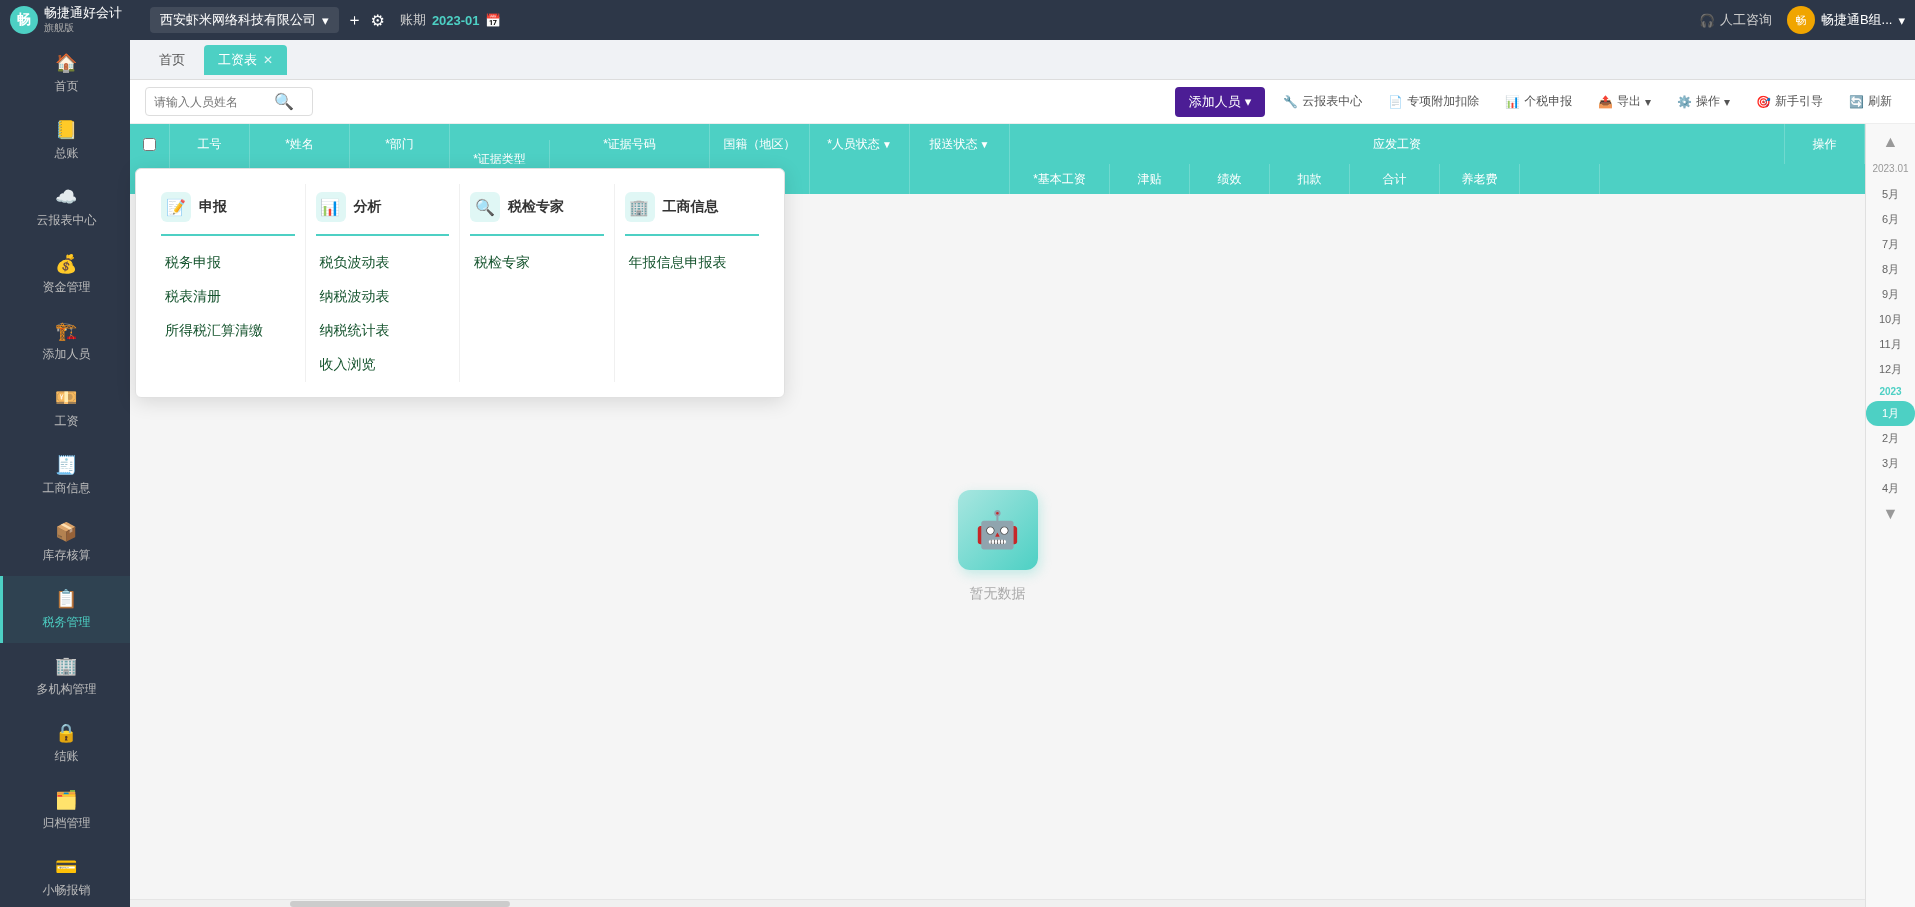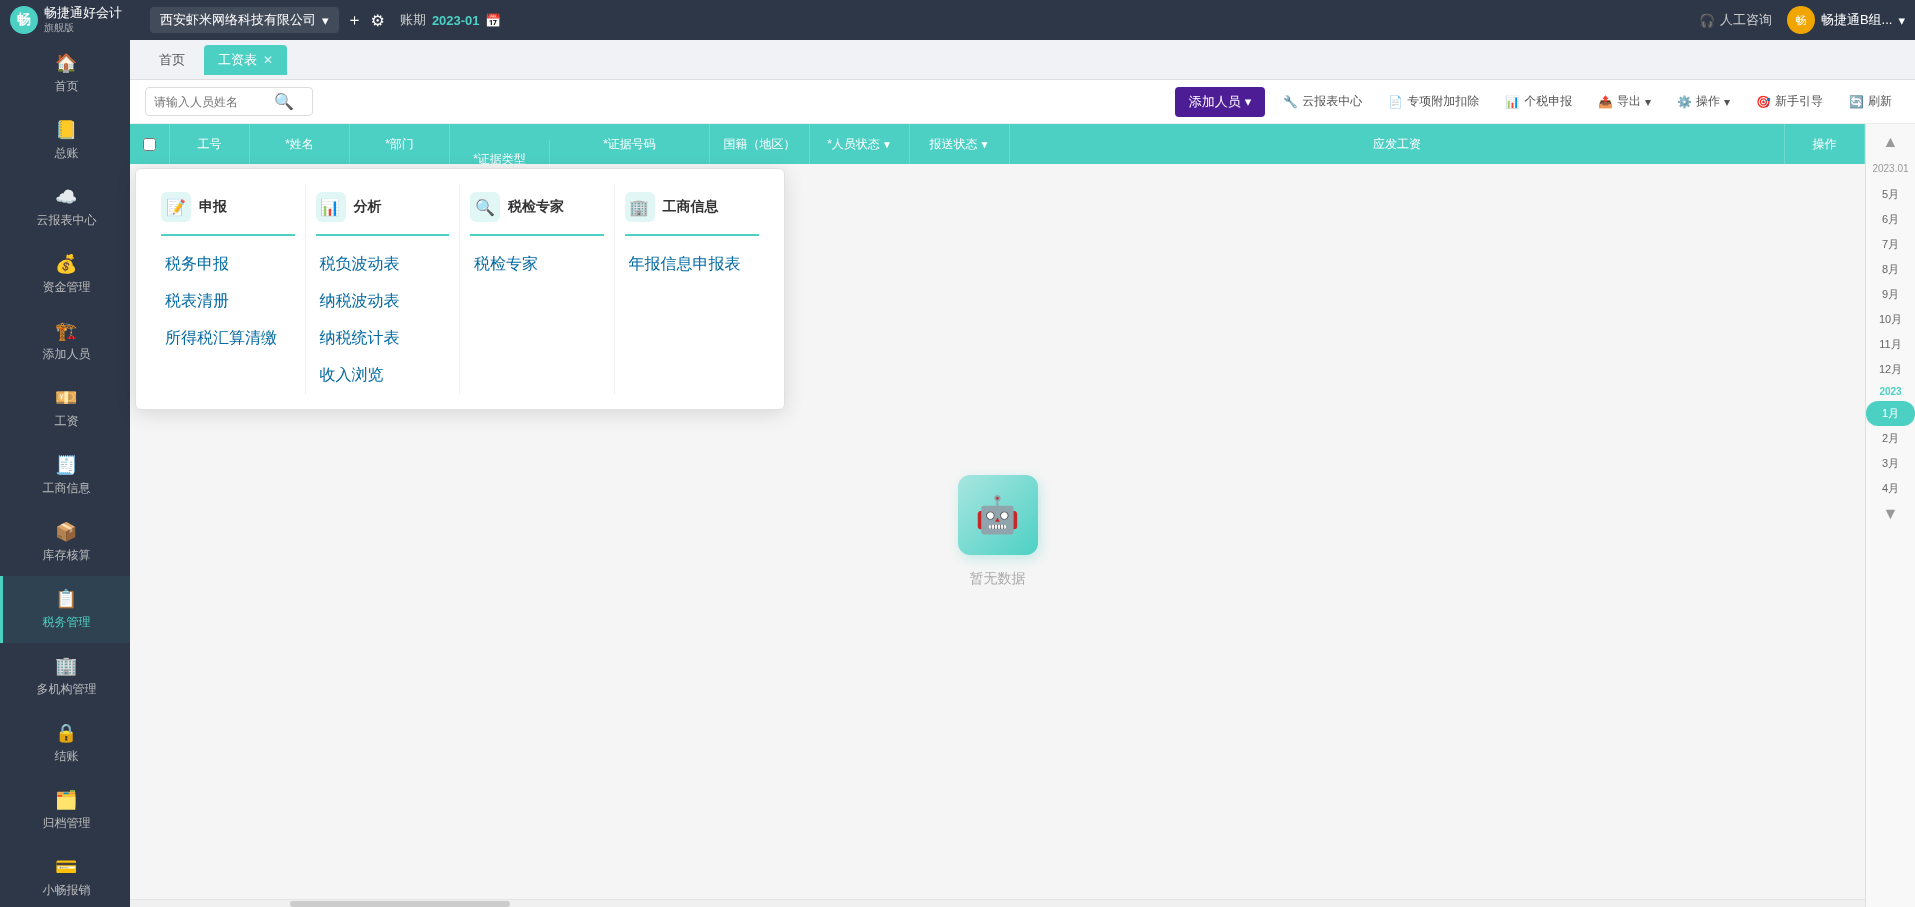--- a/index.html
+++ b/index.html
@@ -257,22 +257,22 @@
     }
     .popup-col-icon {
       width: 30px; height: 30px;
       background: #e0f7f5;
       border-radius: 6px;
       display: flex; align-items: center; justify-content: center;
       font-size: 16px;
     }
     .popup-menu-item {
       padding: 8px 4px;
-      font-size: 16px;
-      color: #0369a1;
+      font-size: 14px;
+      color: #14532d;
       cursor: pointer;
       border-radius: 3px;
     }
 
     
     .right-timeline {
       width: 50px;
       background: #f8f8f8;
       border-left: 1px solid #e0e0e0;
       display: flex; flex-direction: column;
@@ -485,20 +485,38 @@
             <span style="margin-left:2px;font-size:10px;">▼</span>
           </div>
           <div class="th th-sendstatus">
             <span>报送状态</span>
             <span style="margin-left:2px;font-size:10px;">▼</span>
           </div>
           <div class="th" style="flex:1;">应发工资</div>
           <div class="th th-ops">操作</div>
         </div>
 
+        <div class="table-sub-header">
+          <div class="th" style="width:40px;"></div>
+          <div class="th" style="width:80px;"></div>
+          <div class="th" style="width:100px;"></div>
+          <div class="th" style="width:100px;"></div>
+          <div class="th" style="width:100px;"></div>
+          <div class="th" style="width:160px;"></div>
+          <div class="th" style="width:100px;"></div>
+          <div class="th" style="width:100px;"></div>
+          <div class="th" style="width:100px;"></div>
+          <div class="th th-base">*基本工资</div>
+          <div class="th th-allowance">津贴</div>
+          <div class="th th-perf">绩效</div>
+          <div class="th th-deduct">扣款</div>
+          <div class="th th-total">合计</div>
+          <div class="th th-pension">养老费</div>
+          <div class="th th-ops"></div>
+        </div>
 
         <div class="empty-state">
           <div class="empty-icon">🤖</div>
           <span>暂无数据</span>
         </div>
 
         <div class="bottom-scroll">
           <div class="scroll-thumb"></div>
         </div>
       </div>

